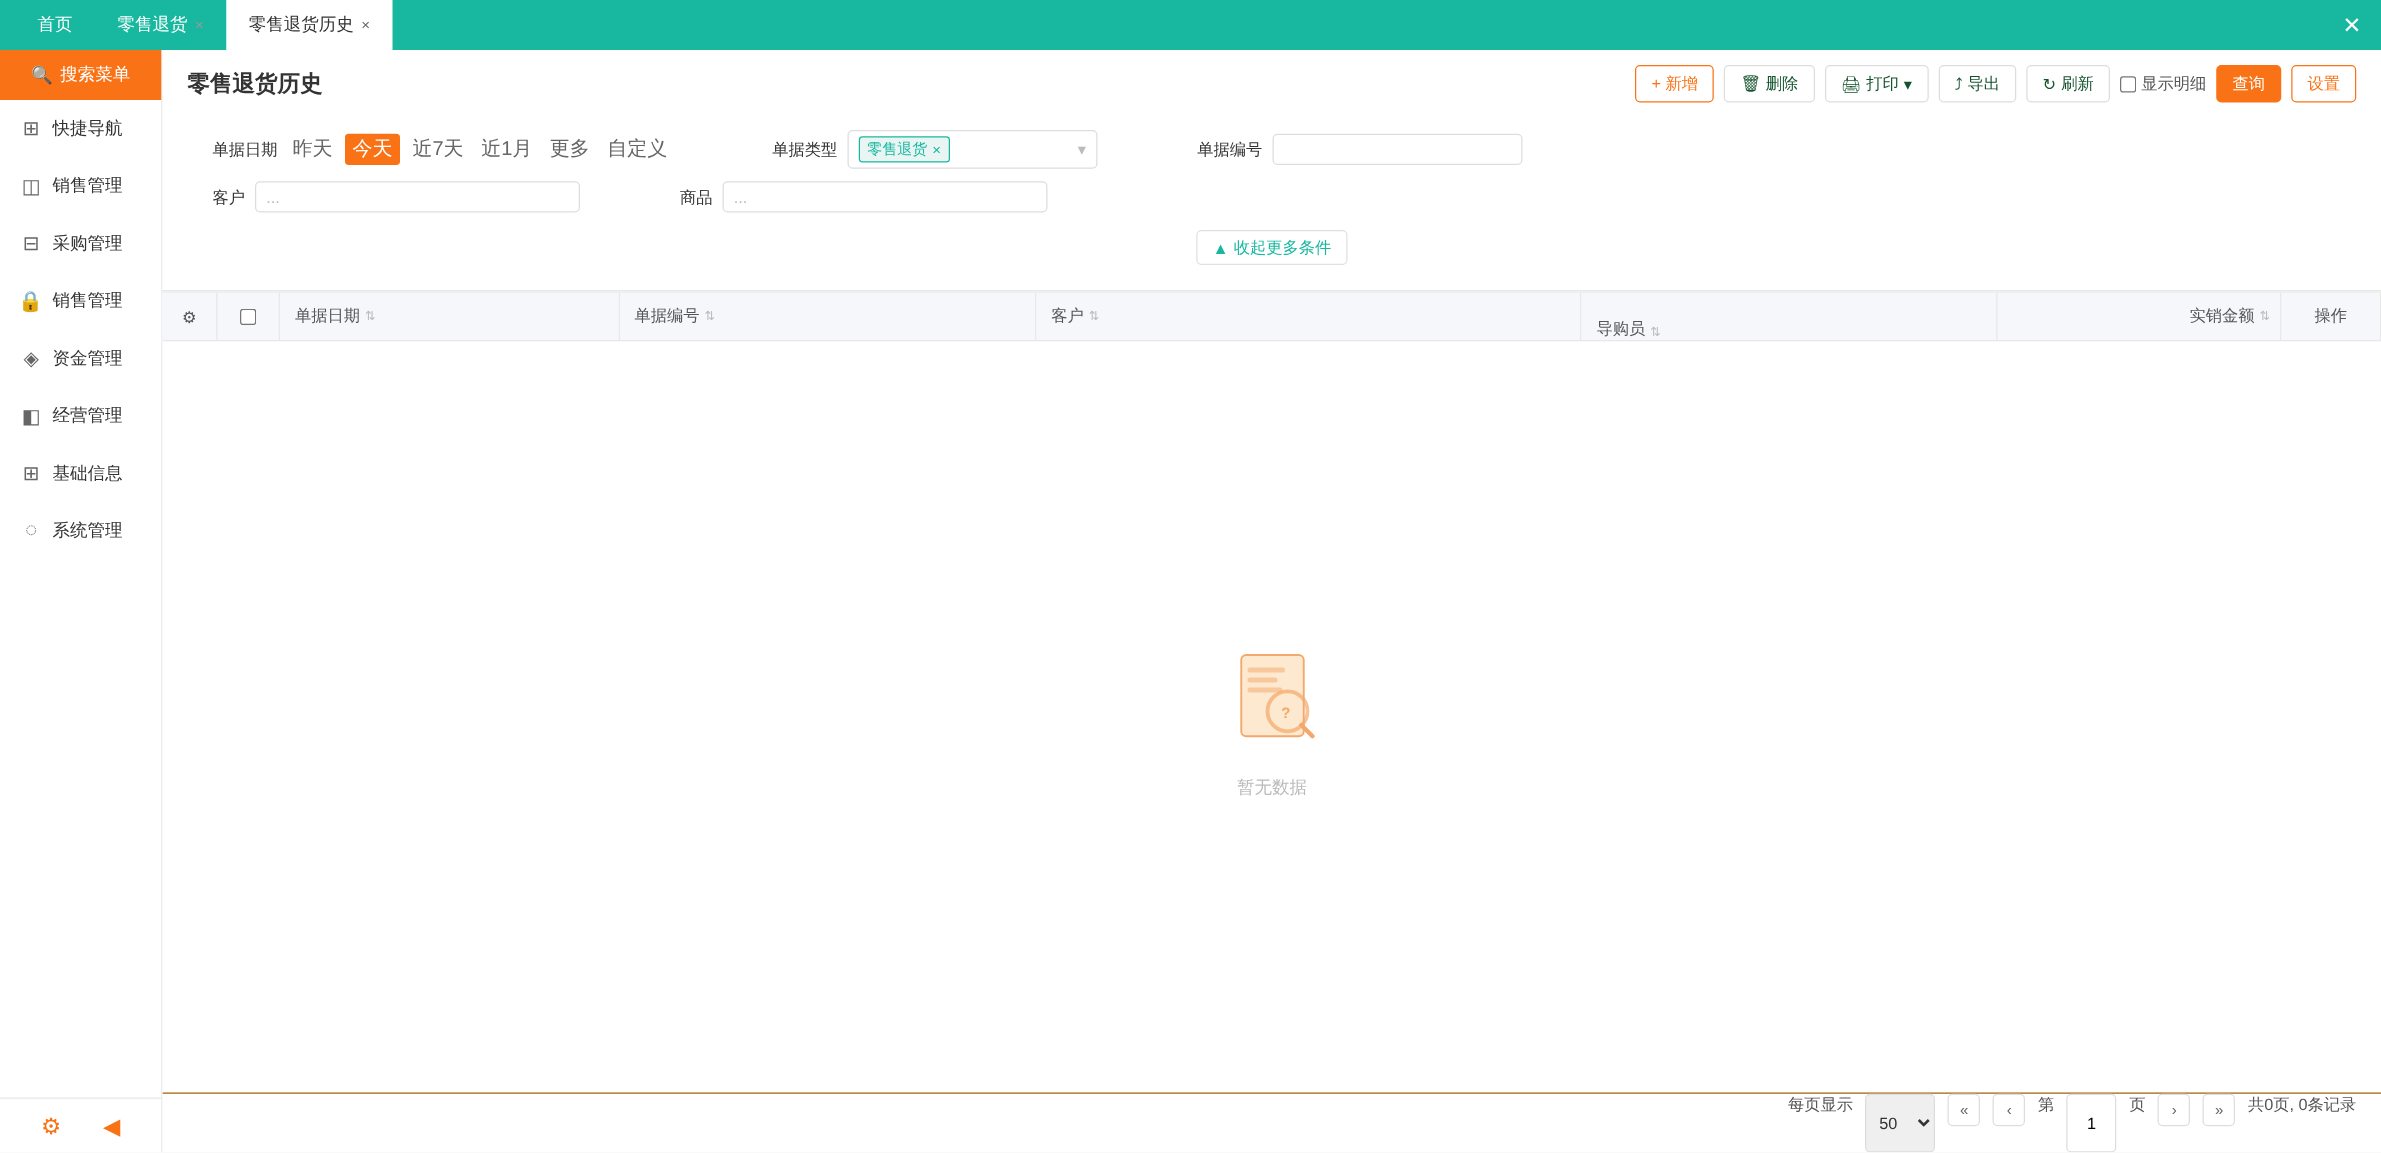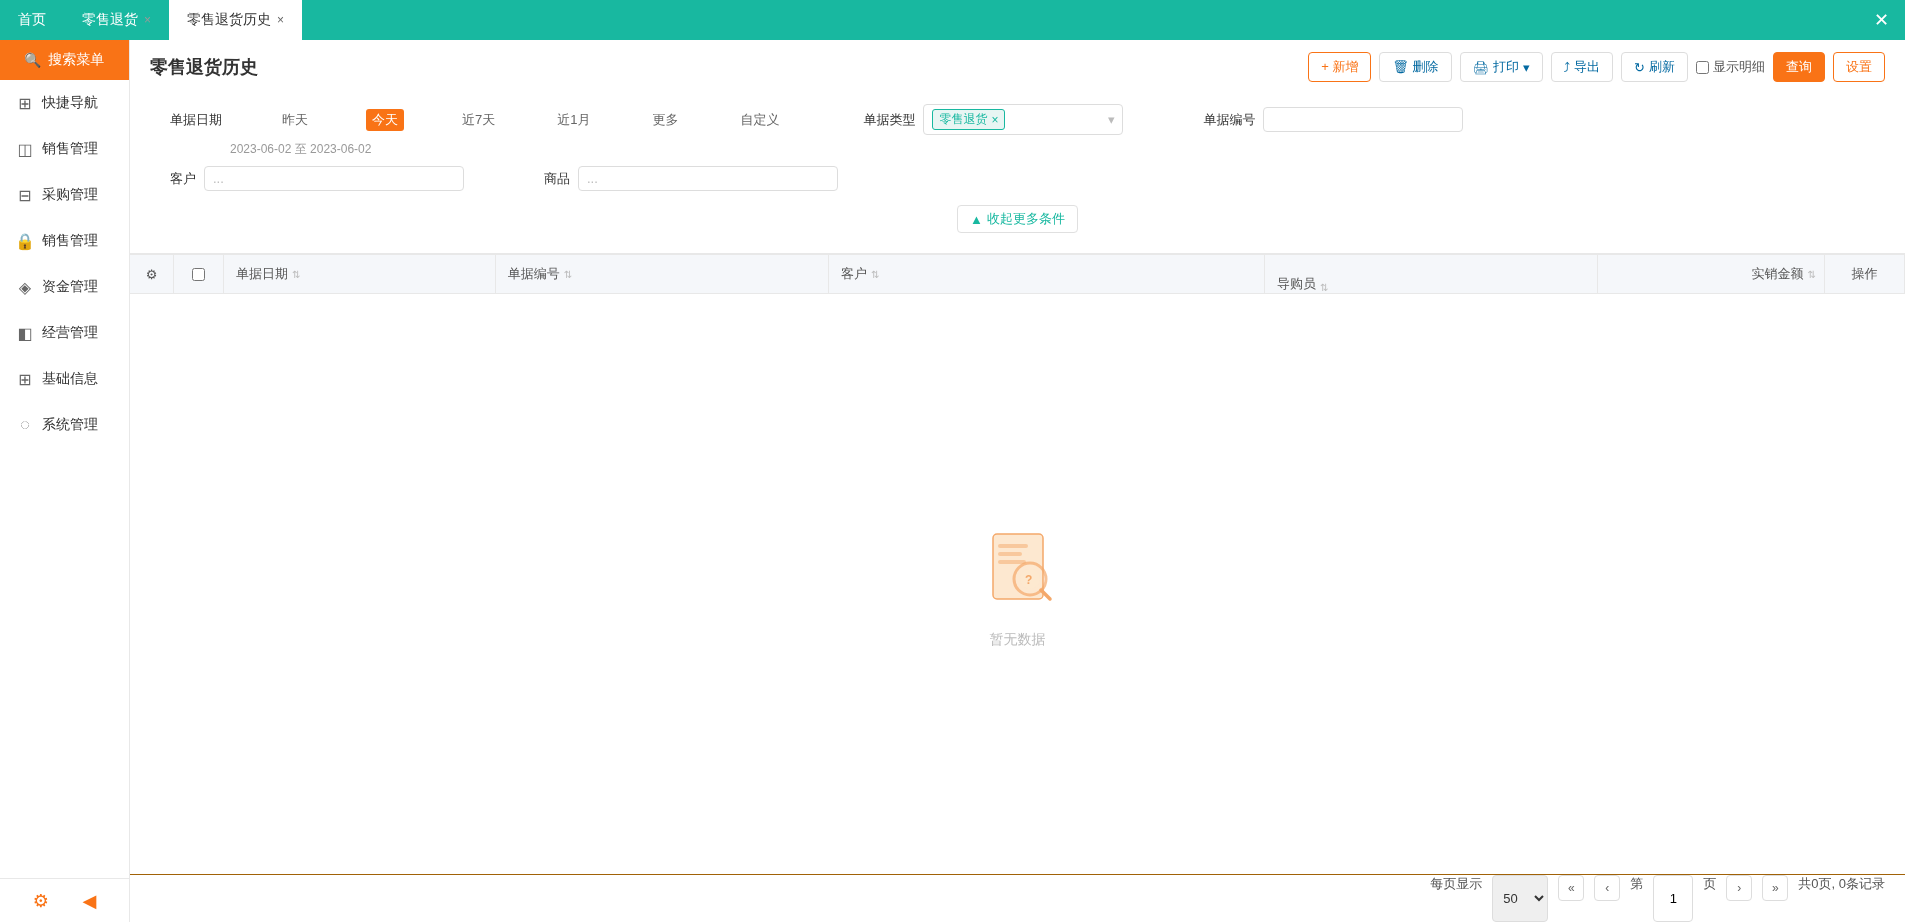--- a/index.html
+++ b/index.html
@@ -12,20 +12,21 @@
       display: flex;
       align-items: center;
       padding: 0 0 0 0;
       flex-shrink: 0;
     }
     .topbar-tabs {
       display: flex;
       align-items: flex-start;
       height: 100%;
       flex: 1;
+      margin-left: 12px;
     }
     .topbar-tab {
       height: 100%;
       display: flex;
       align-items: center;
       padding: 0 18px;
       font-size: 14px;
       color: #fff;
       cursor: pointer;
       position: relative;
@@ -147,21 +148,21 @@
     }
     .toolbar-btn {
       display: flex;
       align-items: center;
       gap: 4px;
       padding: 5px 12px;
       border: 1px solid #ddd;
       border-radius: 4px;
       background: #fff;
       font-size: 13px;
-      color: #0369a1;
+      color: #14532d;
       cursor: pointer;
     }
     .toolbar-btn.new-btn {
       color: #f97316;
       border-color: #f97316;
     }
     .toolbar-btn.query-btn {
       background: #f97316;
       color: #fff;
       border-color: #f97316;
@@ -199,25 +200,24 @@
       font-size: 13px;
       color: #333;
       white-space: nowrap;
     }
     .date-shortcuts {
       display: flex;
       align-items: center;
       gap: 6px;
     }
     .date-shortcut {
-      font-size: 13px;
+      font-size: 16px;
       color: #666;
       cursor: pointer;
       padding: 2px 4px;
-      margin-left: 48px;
     }
     .date-shortcut.active {
       background: #f97316;
       color: #fff;
       border-radius: 3px;
       padding: 2px 6px;
     }
     .date-range-text {
       font-size: 12px;
       color: #999;
@@ -502,23 +502,20 @@
               <span style="color:#bbb; margin-left:8px;">▾</span>
             </div>
           </div>
 
           <div class="filter-item" style="margin-left: 60px;">
             <span class="filter-label">单据编号</span>
             <input class="filter-input" type="text" style="min-width: 200px;">
           </div>
         </div>
 
-        <div style="margin-left: 60px; margin-top: -6px; margin-bottom: 8px;">
-          <span class="date-range-text">2023-06-02 至 2023-06-02</span>
-        </div>
         <div class="filter-row">
 
           <div class="filter-item">
             <span class="filter-label">客户</span>
             <div class="filter-customer" style="min-width: 260px;">
               <span class="filter-dots">...</span>
             </div>
           </div>
 
           <div class="filter-item" style="margin-left: 60px;">

